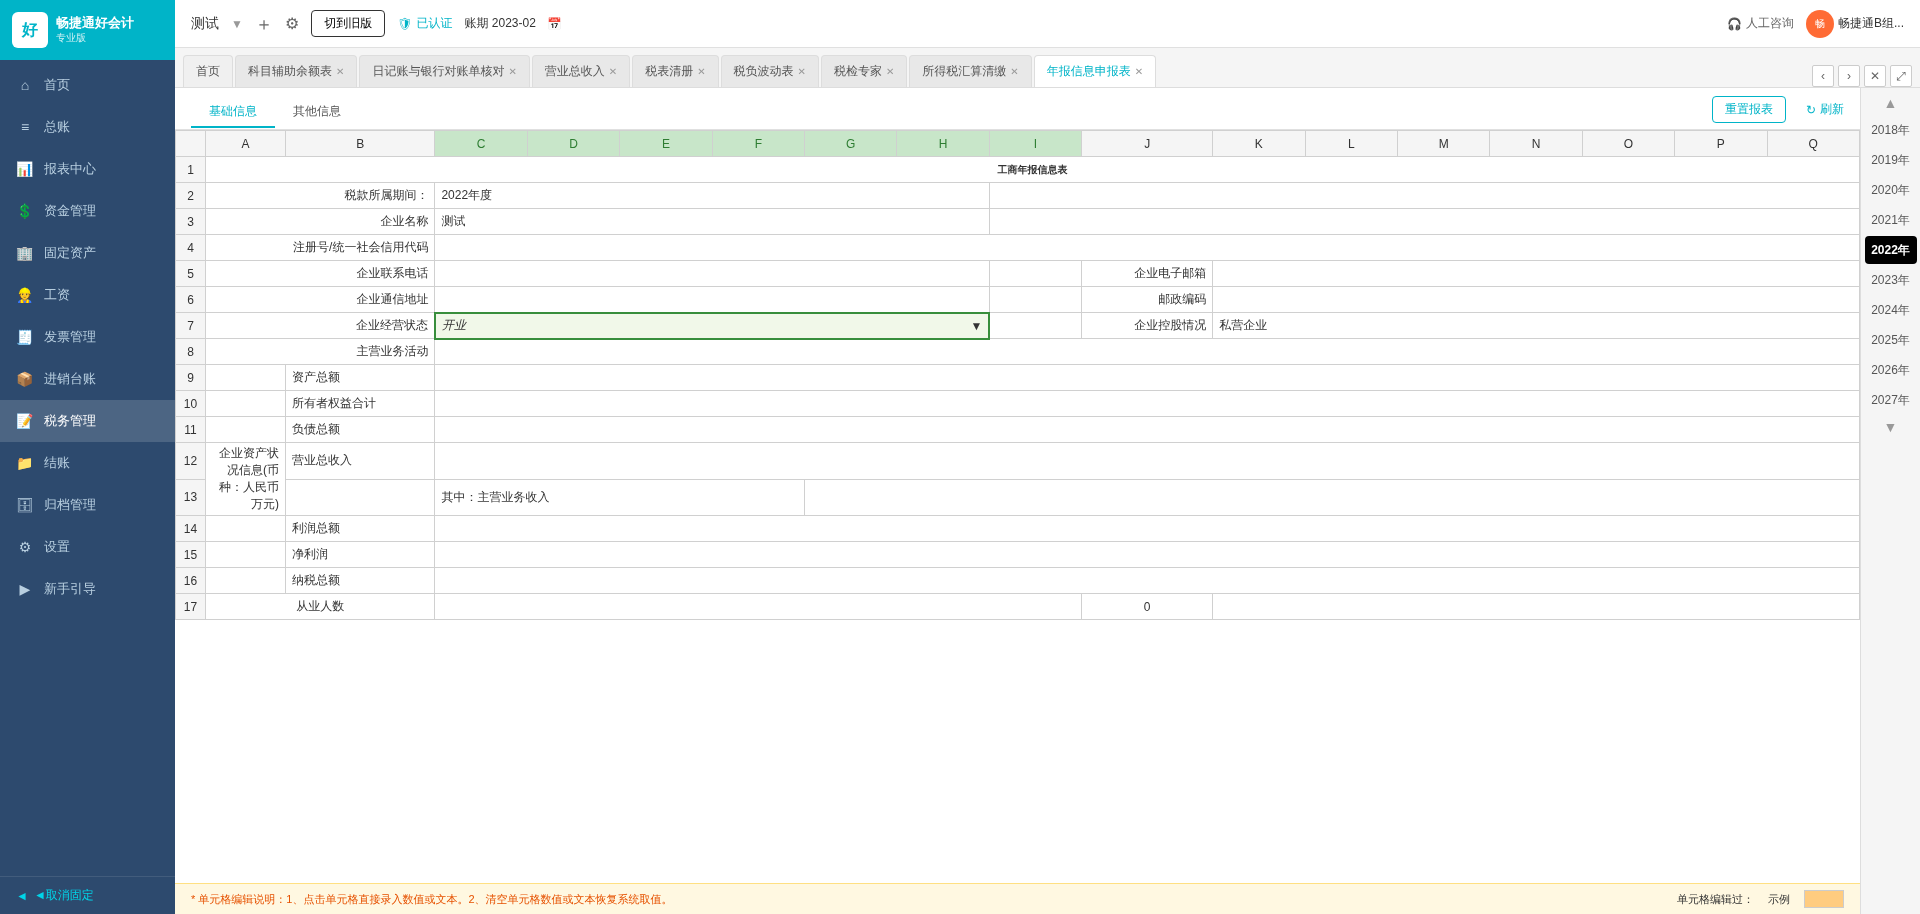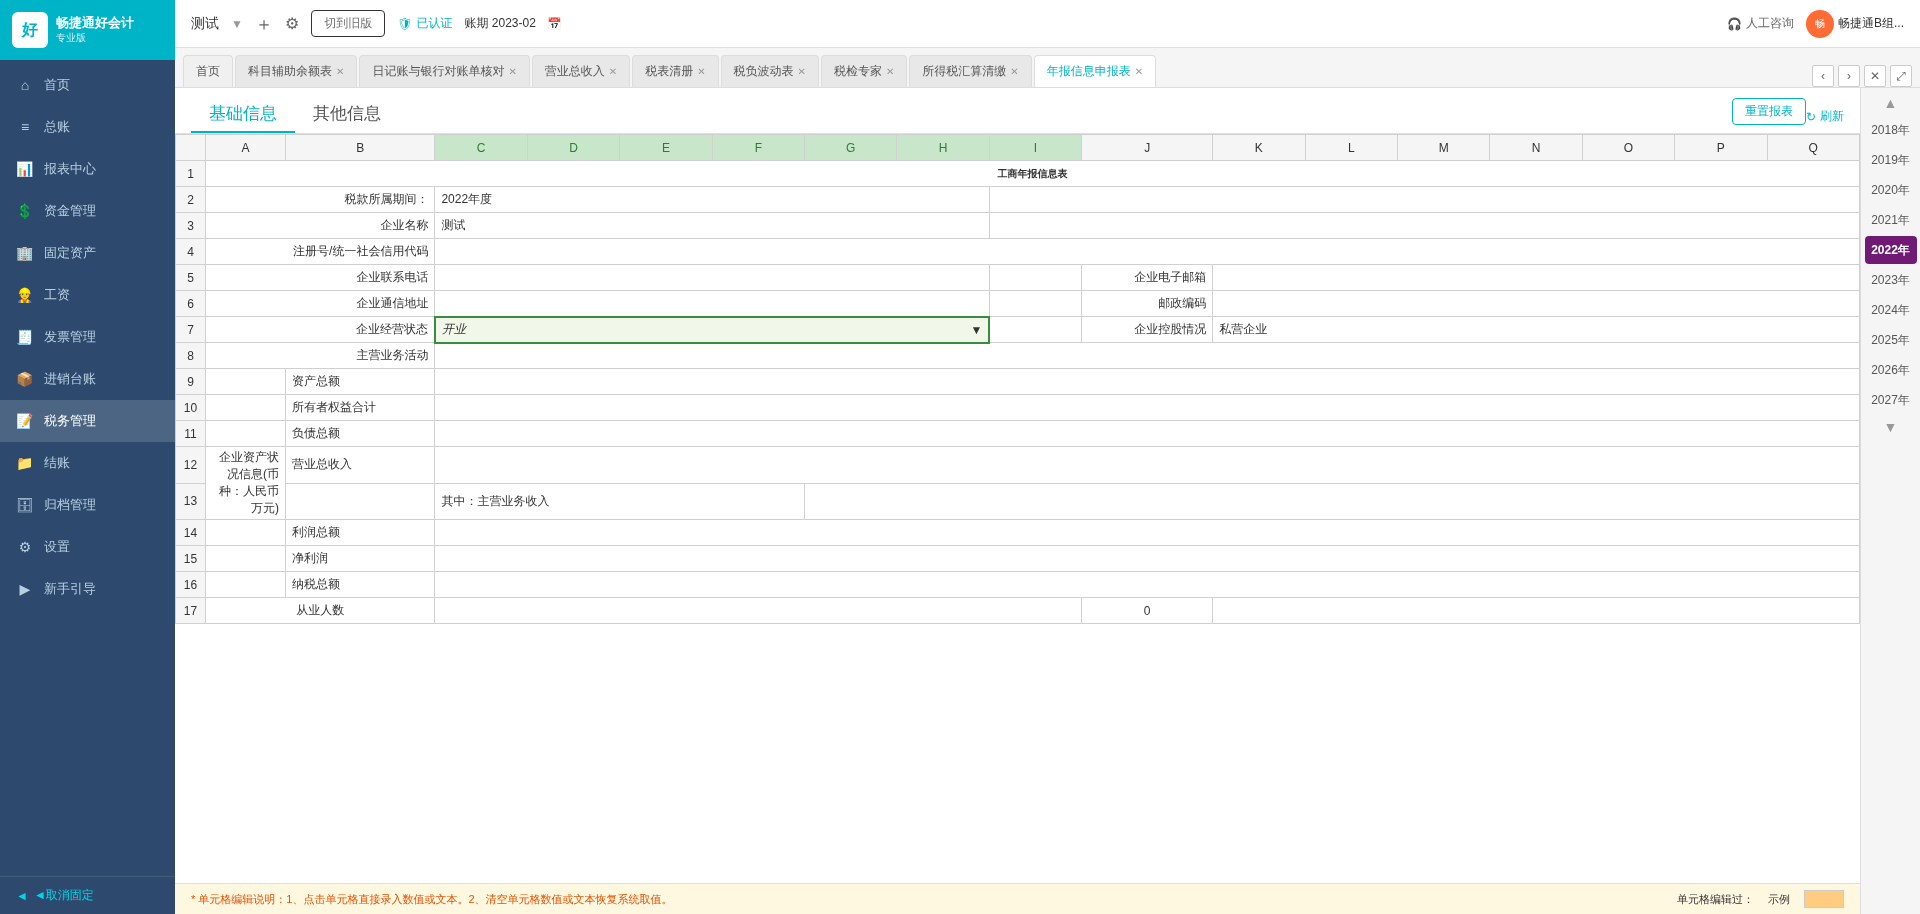--- a/index.html
+++ b/index.html
@@ -75,21 +75,21 @@
     .top-bar-arrow { color: #999; font-size: 12px; cursor: pointer; }
     .top-bar-add { color: #666; font-size: 18px; cursor: pointer; }
     .top-bar-settings { color: #666; font-size: 16px; cursor: pointer; }
     .btn-switch {
       border: 1px solid #333;
       background: white;
       padding: 4px 12px;
       border-radius: 4px;
       cursor: pointer;
       font-size: 12px;
-      color: #737373;
+      color: #000000;
     }
     .top-bar-verified {
       display: flex; align-items: center; gap: 4px;
       color: #00b4c8; font-size: 12px;
     }
     .top-bar-period { font-size: 12px; color: #333; }
     .top-bar-spacer { flex: 1; }
     .top-bar-service { display: flex; align-items: center; gap: 4px; color: #666; font-size: 12px; cursor: pointer; }
     .top-bar-user { display: flex; align-items: center; gap: 4px; color: #333; font-size: 12px; }
     .user-avatar { width: 28px; height: 28px; background: #ff6b35; border-radius: 50%; display: flex; align-items: center; justify-content: center; color: white; font-size: 10px; }
@@ -153,29 +153,29 @@
       align-items: center;
       justify-content: space-between;
       padding: 8px 16px 0;
       border-bottom: 1px solid #e0e0e0;
       flex-shrink: 0;
     }
     .sub-tabs { display: flex; gap: 0; }
     .sub-tab {
       padding: 6px 18px;
       cursor: pointer;
-      font-size: 17px;
+      font-size: 12px;
       color: #555;
       border-bottom: 2px solid transparent;
     }
     .sub-tab.active {
       color: #00b4c8;
       border-bottom: 2px solid #00b4c8;
     }
-    .sub-tab-actions { display: flex; gap: 0; padding-bottom: 6px; align-items: flex-end; }
+    .sub-tab-actions { display: flex; gap: 20px; padding-bottom: 6px; }
     .btn-reset {
       border: 1px solid #00b4c8;
       background: white;
       color: #00b4c8;
       padding: 4px 12px;
       border-radius: 4px;
       cursor: pointer;
       font-size: 12px;
     }
     .btn-refresh {
@@ -260,21 +260,21 @@
       height: 28px;
       display: flex;
       align-items: center;
       justify-content: center;
       cursor: pointer;
       font-size: 12px;
       color: #555;
       border-radius: 4px;
     }
     .year-item.active {
-      background: #701a75;
+      background: #000000;
       color: white;
       font-weight: bold;
     }
     .year-scroll-btn {
       width: 52px;
       height: 22px;
       display: flex;
       align-items: center;
       justify-content: center;
       cursor: pointer;

